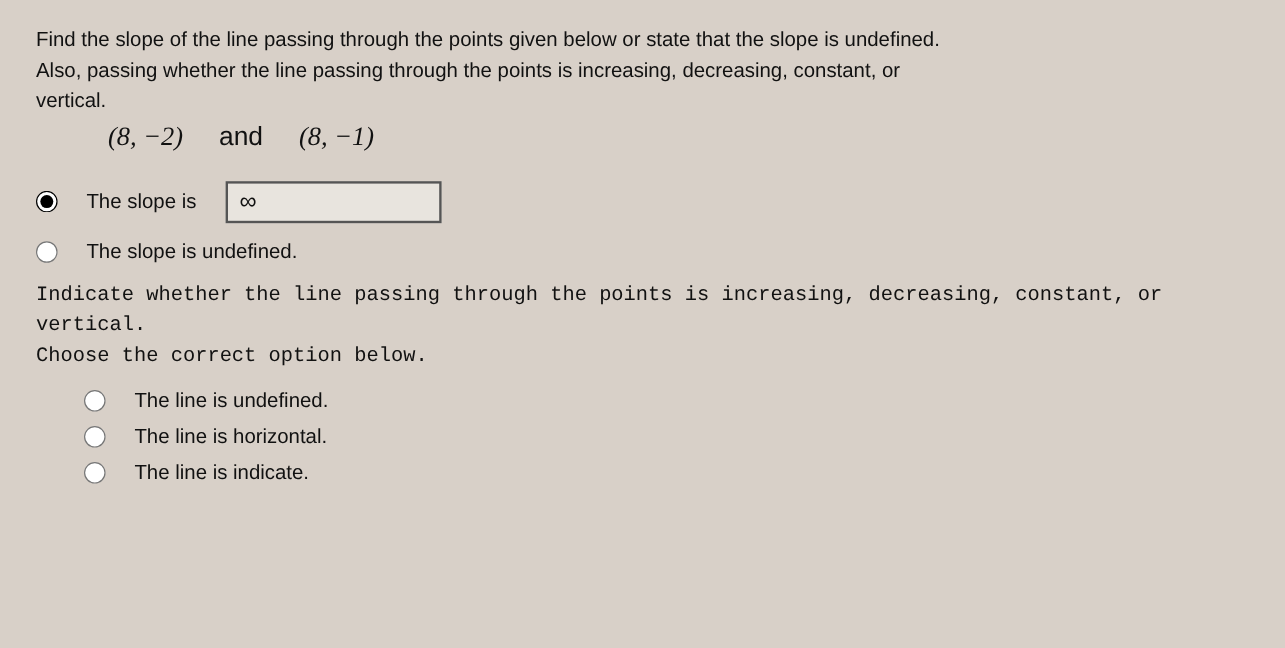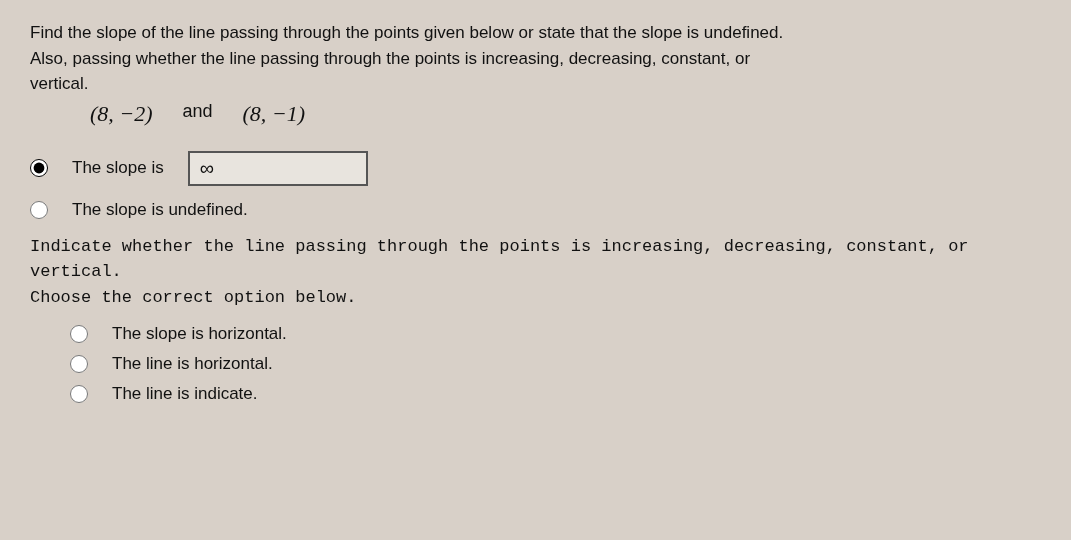--- a/index.html
+++ b/index.html
@@ -20,36 +20,36 @@
 
     .instructions {
       font-size: 17px;
       line-height: 1.5;
       margin-bottom: 4px;
       font-family: Arial, sans-serif;
     }
 
     .points-row {
       display: flex;
-      align-items: flex-start;
+      align-items: flex-end;
       gap: 30px;
       margin-left: 60px;
       margin-bottom: 24px;
       font-size: 22px;
       font-style: italic;
     }
 
     .point {
       font-size: 22px;
     }
 
     .and-word {
       font-style: normal;
       font-family: Arial, sans-serif;
-      font-size: 18px;
+      font-size: 22px;
     }
 
     .answer-section {
       margin-bottom: 8px;
     }
 
     .radio-row {
       display: flex;
       align-items: center;
       gap: 24px;
@@ -133,21 +133,21 @@
 
 <div class="indicate-text">
   <span>Indicate whether the line passing through the points is increasing, decreasing, constant, or vertical.</span><br>
   <span>Choose the correct option below.</span>
 </div>
 
 <div class="sub-options">
   <div class="radio-row">
     <input type="radio" class="radio-input" name="line-type" id="line-horizontal" style="">
     <label for="line-horizontal">
-      <span>The slope is horizontal.</span>
+      <span>The line is undefined.</span>
     </label>
   </div>
   <div class="radio-row">
     <input type="radio" class="radio-input" name="line-type" id="line-increasing" style="">
     <label for="line-increasing">
       <span>The line is horizontal.</span>
     </label>
   </div>
   <div class="radio-row">
     <input type="radio" class="radio-input" name="line-type" id="line-vertical" style="">

